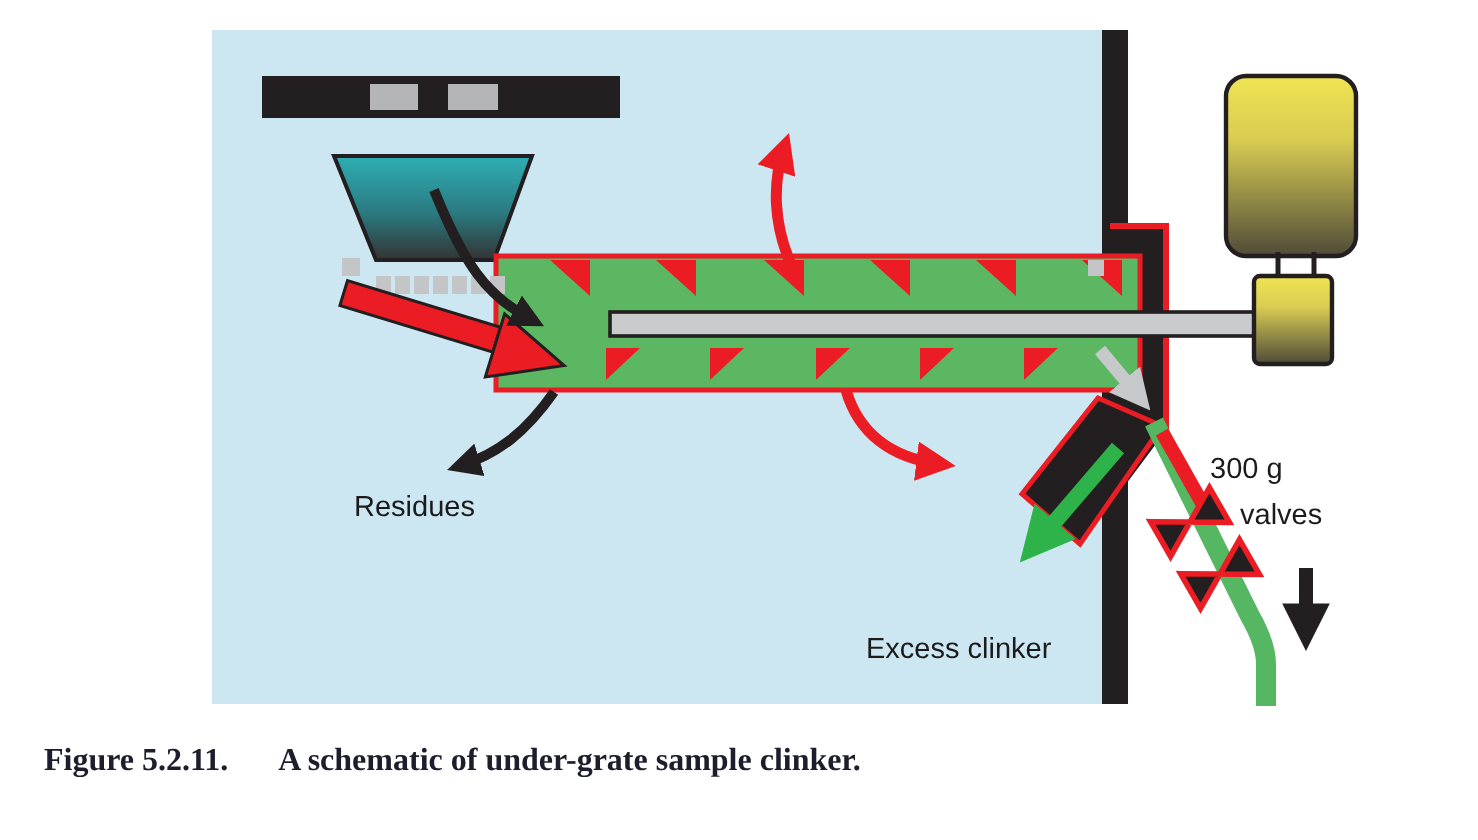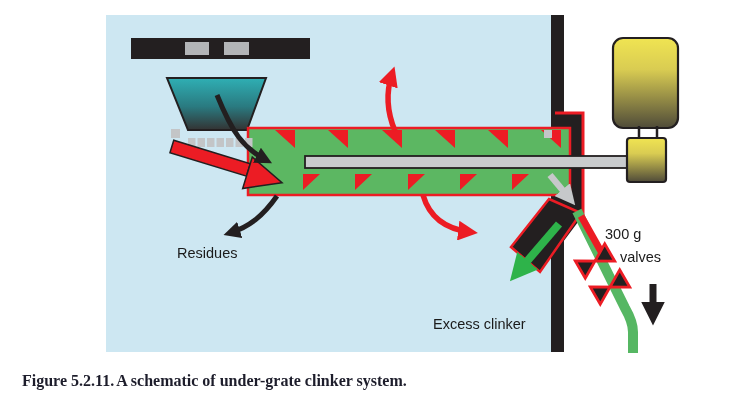--- a/index.html
+++ b/index.html
@@ -5,21 +5,21 @@
   html,body{margin:0;padding:0;background:#ffffff;}
   .page{position:relative;width:739px;height:420px;background:#ffffff;overflow:hidden;
         font-family:"Liberation Sans",sans-serif;}
   svg{position:absolute;left:0;top:0;}
   .diagram-label{font-family:"Liberation Sans",sans-serif;font-size:14.5px;fill:#1b1b1b;}
   .tri{fill:#ec1c24;}
   .tooth{fill:#c3c5c7;}
   .caption{position:absolute;left:22px;top:372px;width:700px;
            font-family:"Liberation Serif",serif;font-weight:bold;
            font-size:16px;color:#1d1d2b;}
-  .caption .cap-label{margin-right:2px;text-align:center;}
+  .caption .cap-label{margin-right:25px;text-align:center;}
 </style>
 </head>
 <body>
 
 <div class="page">
 
 <svg width="739" height="420" viewBox="0 0 739 420">
   <defs>
     <linearGradient id="funnelGrad" x1="0" y1="0" x2="0" y2="1">
       <stop offset="0" stop-color="#2fafb4"></stop>
@@ -116,16 +116,16 @@
     <path d="M-17,-10 L17,10 L17,-10 L-17,10 Z" fill="#231f20" stroke="#ec1c24" stroke-width="2.8"></path>
   </g>
 
   <text class="diagram-label" x="177" y="258">Residues</text>
   <text class="diagram-label" x="433" y="329">Excess clinker</text>
   <text class="diagram-label" x="605" y="239">300 g</text>
   <text class="diagram-label" x="620" y="262">valves</text>
 </svg>
 
 <div class="caption">
-  <span class="cap-label">Figure 5.2.11.</span><span>A schematic of under-grate clinker system.</span>
+  <span class="cap-label">Figure 5.2.11.</span><span>A schematic of under-grate sample clinker.</span>
 </div>
 
 </div>
 
 </body></html>

